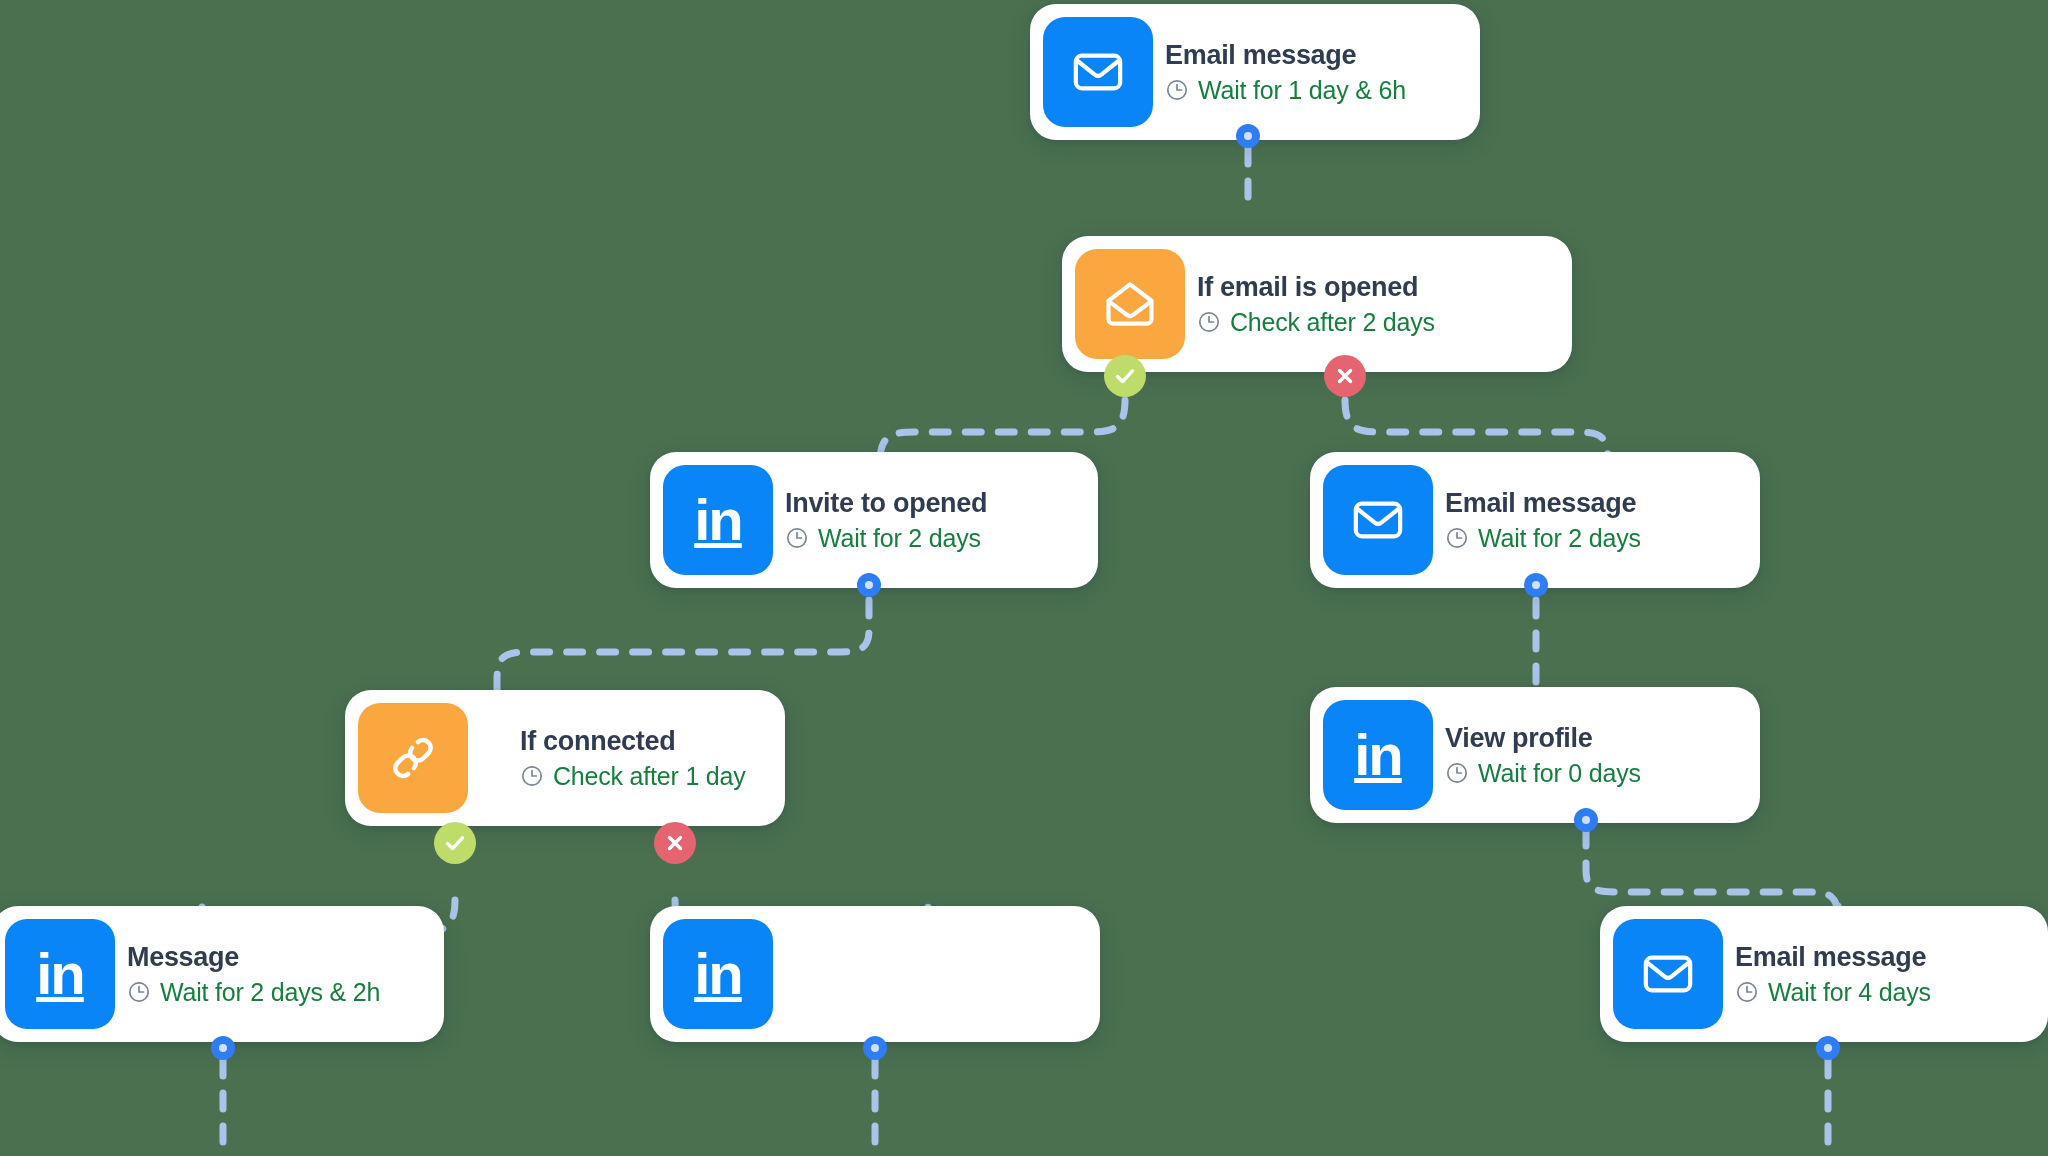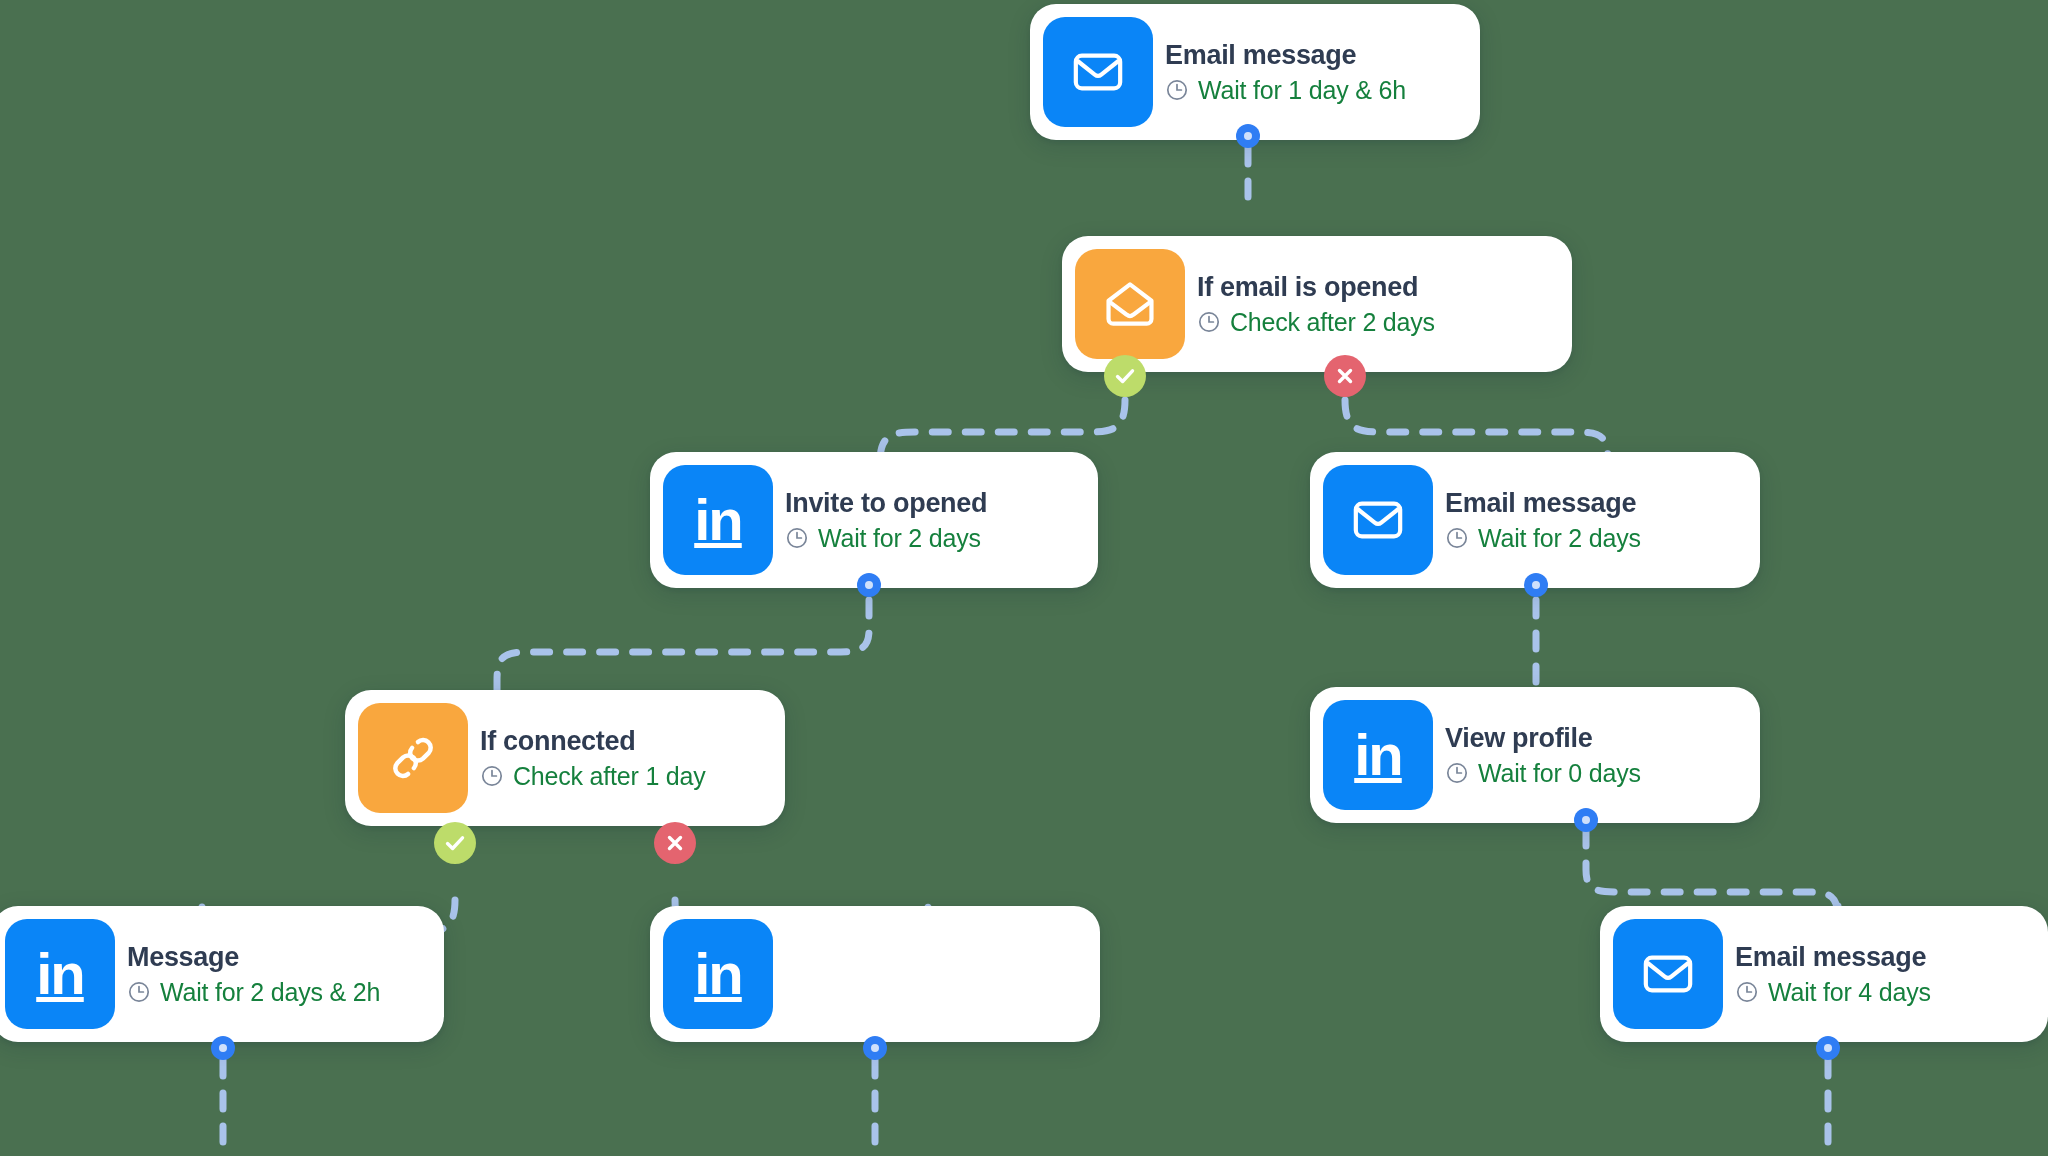--- a/index.html
+++ b/index.html
@@ -241,21 +241,21 @@
         <svg class="clock-icon" viewBox="0 0 24 24" fill="none" stroke="#7a8699" stroke-width="1.7" stroke-linecap="round">
           <circle cx="12" cy="12" r="9.2"></circle>
             <path d="M12 6.6 V12 H16.4"></path>
         </svg>
         <span>Wait for 2 days</span>
       </div>
     </div>
   </div>
   <div class="port" style="left:1524px; top:573px;"></div>
 
-  <div class="node" style="left:345px; top:690px; width:440px;">
+  <div class="node" style="left:345px; top:690px; width:440px;gap:40px;">
     <div class="node-icon icon-orange">
       <svg viewBox="0 0 24 24" width="54" height="54" fill="none" stroke="#fff" stroke-width="2" stroke-linecap="round" stroke-linejoin="round">
         <path d="M14.2 4.9 a3.4 3.4 0 0 1 4.8 4.8 l-2.6 2.6 a3.4 3.4 0 0 1 -4.8 -4.8"></path>
         <path d="M9.8 19.1 a3.4 3.4 0 0 1 -4.8 -4.8 l2.6 -2.6 a3.4 3.4 0 0 1 4.8 4.8"></path>
       </svg>
     </div>
     <div class="node-body">
       <div class="node-title">If connected</div>
       <div class="node-sub">
         <svg class="clock-icon" viewBox="0 0 24 24" fill="none" stroke="#7a8699" stroke-width="1.7" stroke-linecap="round">

